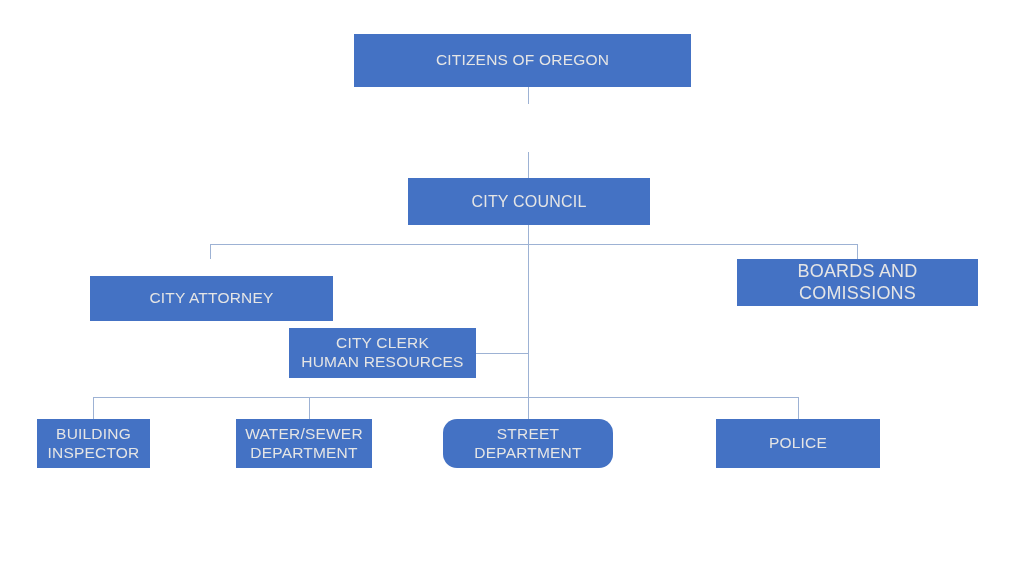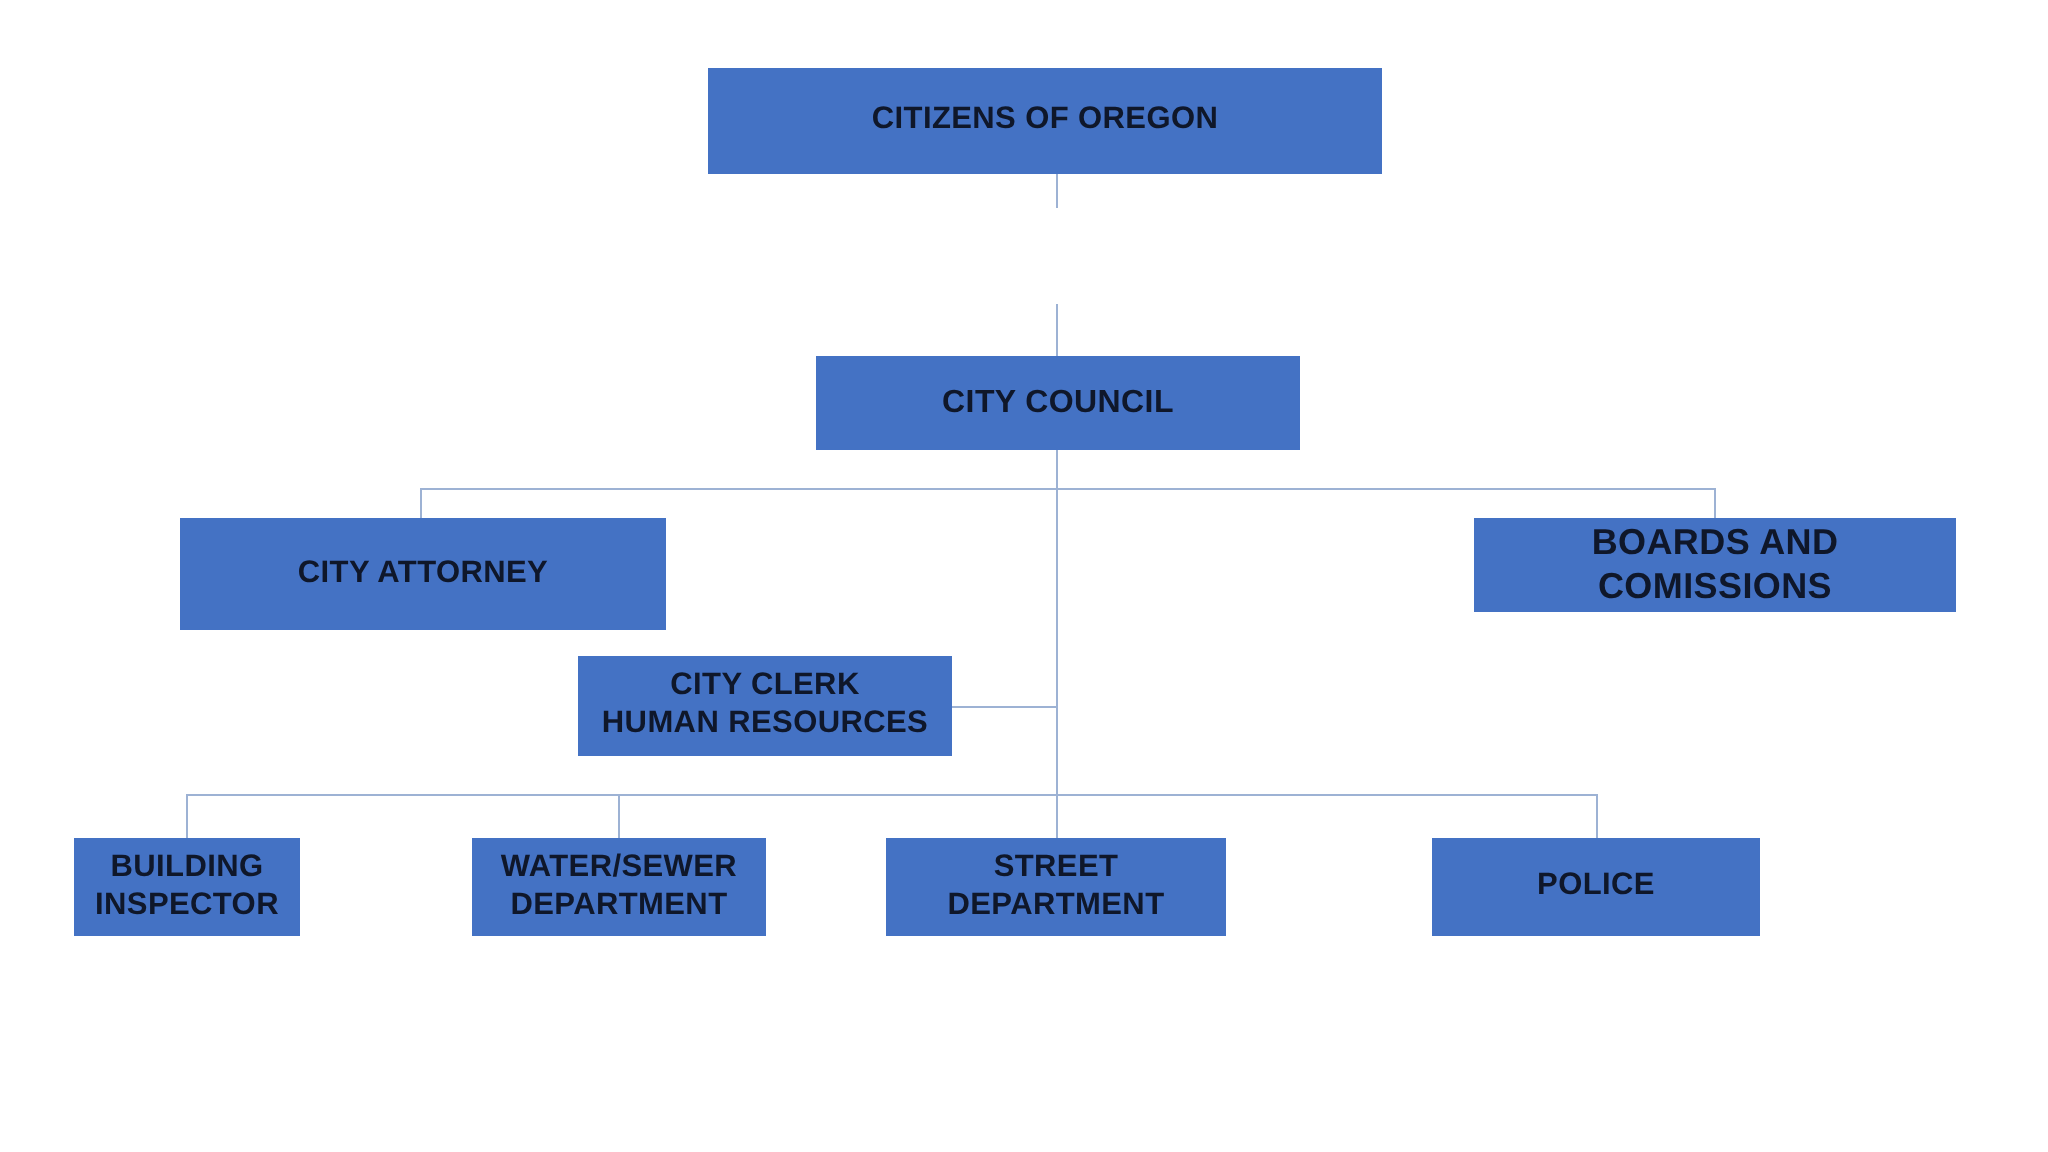--- a/index.html
+++ b/index.html
@@ -23,29 +23,28 @@
     background: #9db2d4;
     z-index: 1;
   }
   .connector.h { height: 1px; }
   .connector.v { width: 1px; }
 
   .node {
     position: absolute;
     box-sizing: border-box;
     background: #4472c4;
-    color: #0f172a;
+    color: #e5e5e5;
     display: flex;
     align-items: center;
     justify-content: center;
     text-align: center;
     z-index: 2;
     line-height: 1.22;
     letter-spacing: 0.2px;
-    font-weight: bold;
     -webkit-font-smoothing: antialiased;
   }
   .node .node-label {
     display: block;
     width: 100%;
     padding: 0 6px;
     box-sizing: border-box;
     white-space: pre-line;
   }
 
@@ -59,21 +58,21 @@
     left: 408px; top: 104px; width: 242px; height: 48px;
     font-size: 15.5px;
   }
   
   #node-council {
     left: 408px; top: 178px; width: 242px; height: 47px;
     font-size: 16px;
   }
   
   #node-attorney {
-    left: 90px; top: 259px; width: 243px; height: 56px;
+    left: 90px; top: 276px; width: 243px; height: 45px;
     font-size: 15.5px;
   }
   #node-administrator {
     left: 408px; top: 259px; width: 242px; height: 47px;
     font-size: 15.5px;
   }
   #node-boards {
     left: 737px; top: 259px; width: 241px; height: 47px;
     font-size: 18px;
   }
@@ -81,26 +80,27 @@
   #node-clerk {
     left: 289px; top: 328px; width: 187px; height: 50px;
     font-size: 15.5px;
   }
   
   #node-building {
     left: 37px; top: 419px; width: 113px; height: 49px;
     font-size: 15.5px;
   }
   #node-water {
-    left: 236px; top: 419px; width: 147px; height: 49px;
+    left: 236px; top: 419px; width: 136px; height: 49px;
     font-size: 15.5px;
   }
   #node-street {
     left: 443px; top: 419px; width: 170px; height: 49px;
     font-size: 15.5px;
+    border-radius: 14px;
   }
   #node-police {
     left: 716px; top: 419px; width: 164px; height: 49px;
     font-size: 15.5px;
   }
 </style>
 </head>
 <body>
 
 <div id="chart-canvas">

